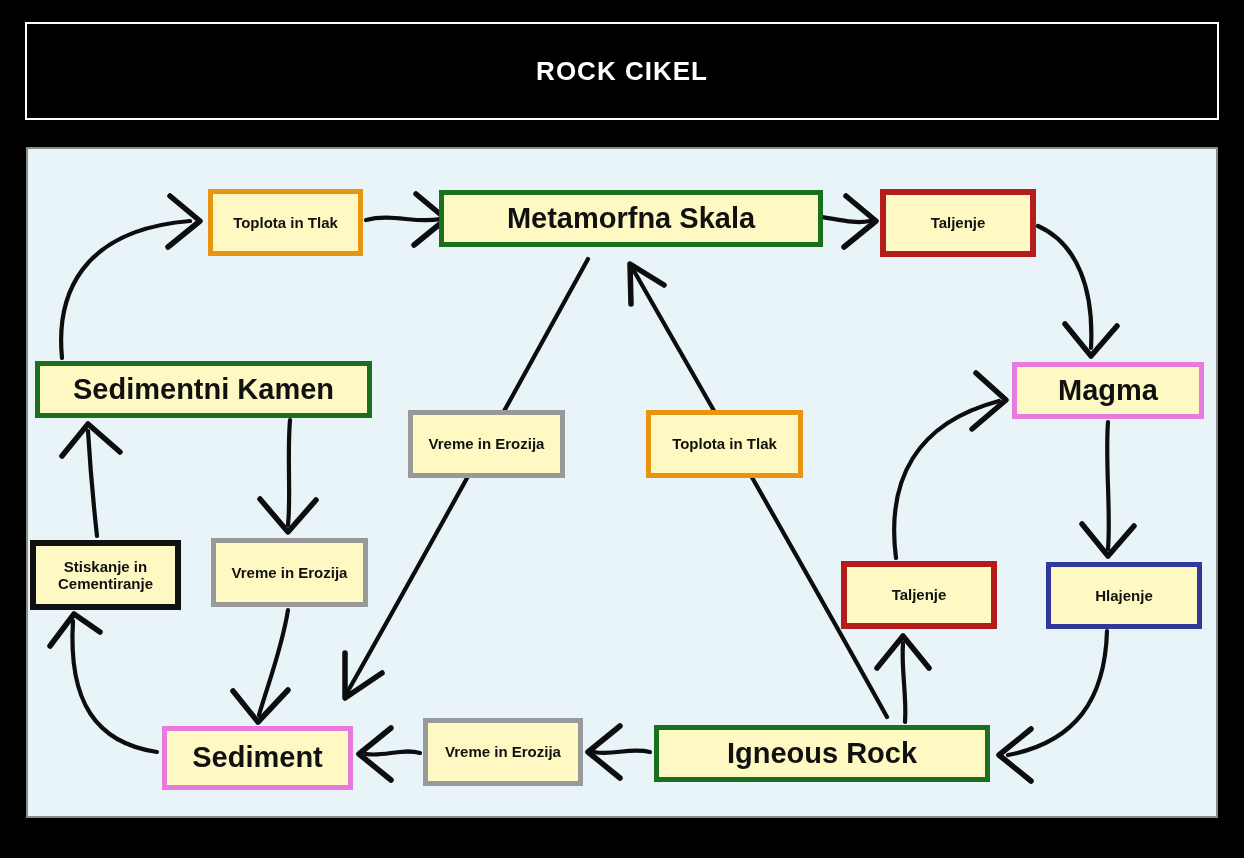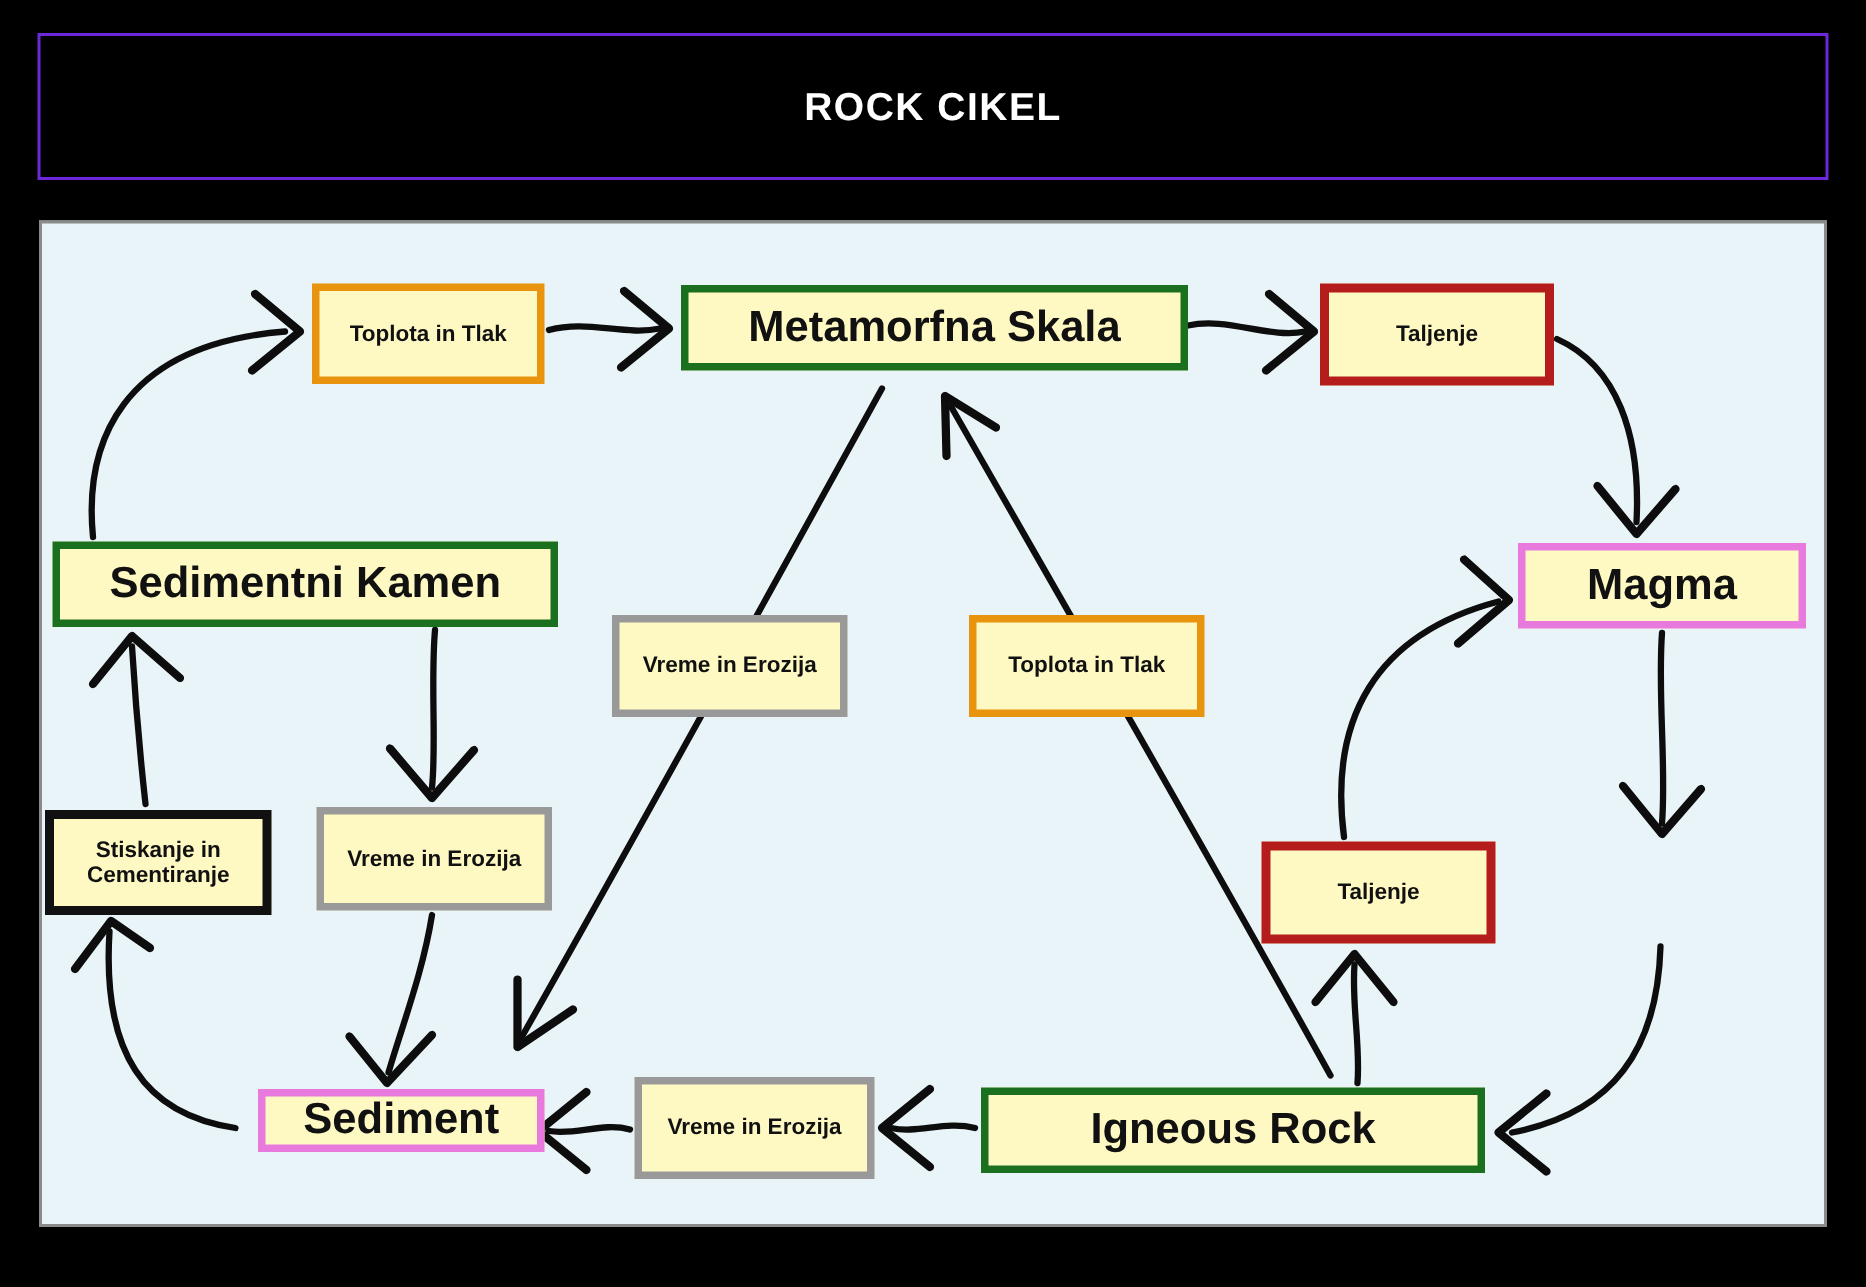--- a/index.html
+++ b/index.html
@@ -1,19 +1,19 @@
 <!DOCTYPE html>
 <html><head>
 <meta charset="utf-8">
 <style>
   html,body{margin:0;padding:0;background:#000;}
   #page{position:relative;width:1244px;height:858px;background:#000;
         font-family:"Liberation Sans","DejaVu Sans",sans-serif;overflow:hidden;}
   #title-box{position:absolute;left:25px;top:22px;width:1194px;height:98px;
-             border:2px solid #6d28d9;display:flex;align-items:center;justify-content:center;
+             border:2px solid #ffffff;display:flex;align-items:center;justify-content:center;
              box-sizing:border-box;background:#000;}
   #title-box .title{color:#fff;font-size:26px;font-weight:700;letter-spacing:1px;}
   #canvas{position:absolute;left:26px;top:147px;width:1192px;height:671px;
           background:#e9f4f8;border:2px solid #8a8a8a;box-sizing:border-box;}
   #edges{position:absolute;left:0;top:0;width:1244px;height:858px;z-index:1;pointer-events:none;}
   #edges path, #edges polyline{stroke:#0d0d0d;fill:none;stroke-linecap:round;stroke-linejoin:round;}
   #edges path{stroke-width:4.2px;}
   #edges polyline{stroke-width:5.5px;}
   .node{position:absolute;background:#fef9c3;display:flex;align-items:center;justify-content:center;
         text-align:center;box-sizing:border-box;z-index:2;color:#111;border:5px solid #333;}
@@ -113,21 +113,21 @@
     <g>
       <path d="M 157 752 C 96 743 68 702 73 621"></path>
       <polyline points="50,646 74,614 100,632"></polyline>
     </g>
   </svg>
 
   <div class="node small" style="left: 208px; top: 189px; width: 155px; height: 67px; border-color: rgb(232, 148, 15);">
     <span class="lbl">Toplota in Tlak</span>
   </div>
 
-  <div class="node big" style="left: 454px; top: 190px; width: 338px; height: 57px; border-color: rgb(26, 112, 30);">
+  <div class="node big" style="left: 439px; top: 190px; width: 384px; height: 57px; border-color: rgb(26, 112, 30);">
     <span class="lbl">Metamorfna Skala</span>
   </div>
 
   <div class="node small bthick" style="left: 880px; top: 189px; width: 156px; height: 68px; border-color: rgb(181, 29, 29);">
     <span class="lbl">Taljenje</span>
   </div>
 
   <div class="node big" style="left: 1012px; top: 362px; width: 192px; height: 57px; border-color: rgb(232, 122, 222);">
     <span class="lbl">Magma</span>
   </div>
@@ -149,22 +149,25 @@
   </div>
 
   <div class="node small" style="left: 211px; top: 538px; width: 157px; height: 69px; border-color: rgb(153, 153, 153);">
     <span class="lbl">Vreme in Erozija</span>
   </div>
 
   <div class="node small bthick" style="left: 841px; top: 561px; width: 156px; height: 68px; border-color: rgb(181, 29, 29);">
     <span class="lbl">Taljenje</span>
   </div>
 
+  <div class="node small" style="left: 1046px; top: 562px; width: 156px; height: 67px; border-color: rgb(48, 56, 154);">
+    <span class="lbl">Hlajenje</span>
+  </div>
 
-  <div class="node big" style="left: 172px; top: 726px; width: 191px; height: 42px; border-color: rgb(232, 122, 222);">
+  <div class="node big" style="left: 162px; top: 726px; width: 191px; height: 64px; border-color: rgb(232, 122, 222);">
     <span class="lbl">Sediment</span>
   </div>
 
   <div class="node small" style="left: 423px; top: 718px; width: 160px; height: 68px; border-color: rgb(153, 153, 153);">
     <span class="lbl">Vreme in Erozija</span>
   </div>
 
   <div class="node big" style="left: 654px; top: 725px; width: 336px; height: 57px; border-color: rgb(26, 112, 30);">
     <span class="lbl">Igneous Rock</span>
   </div>

